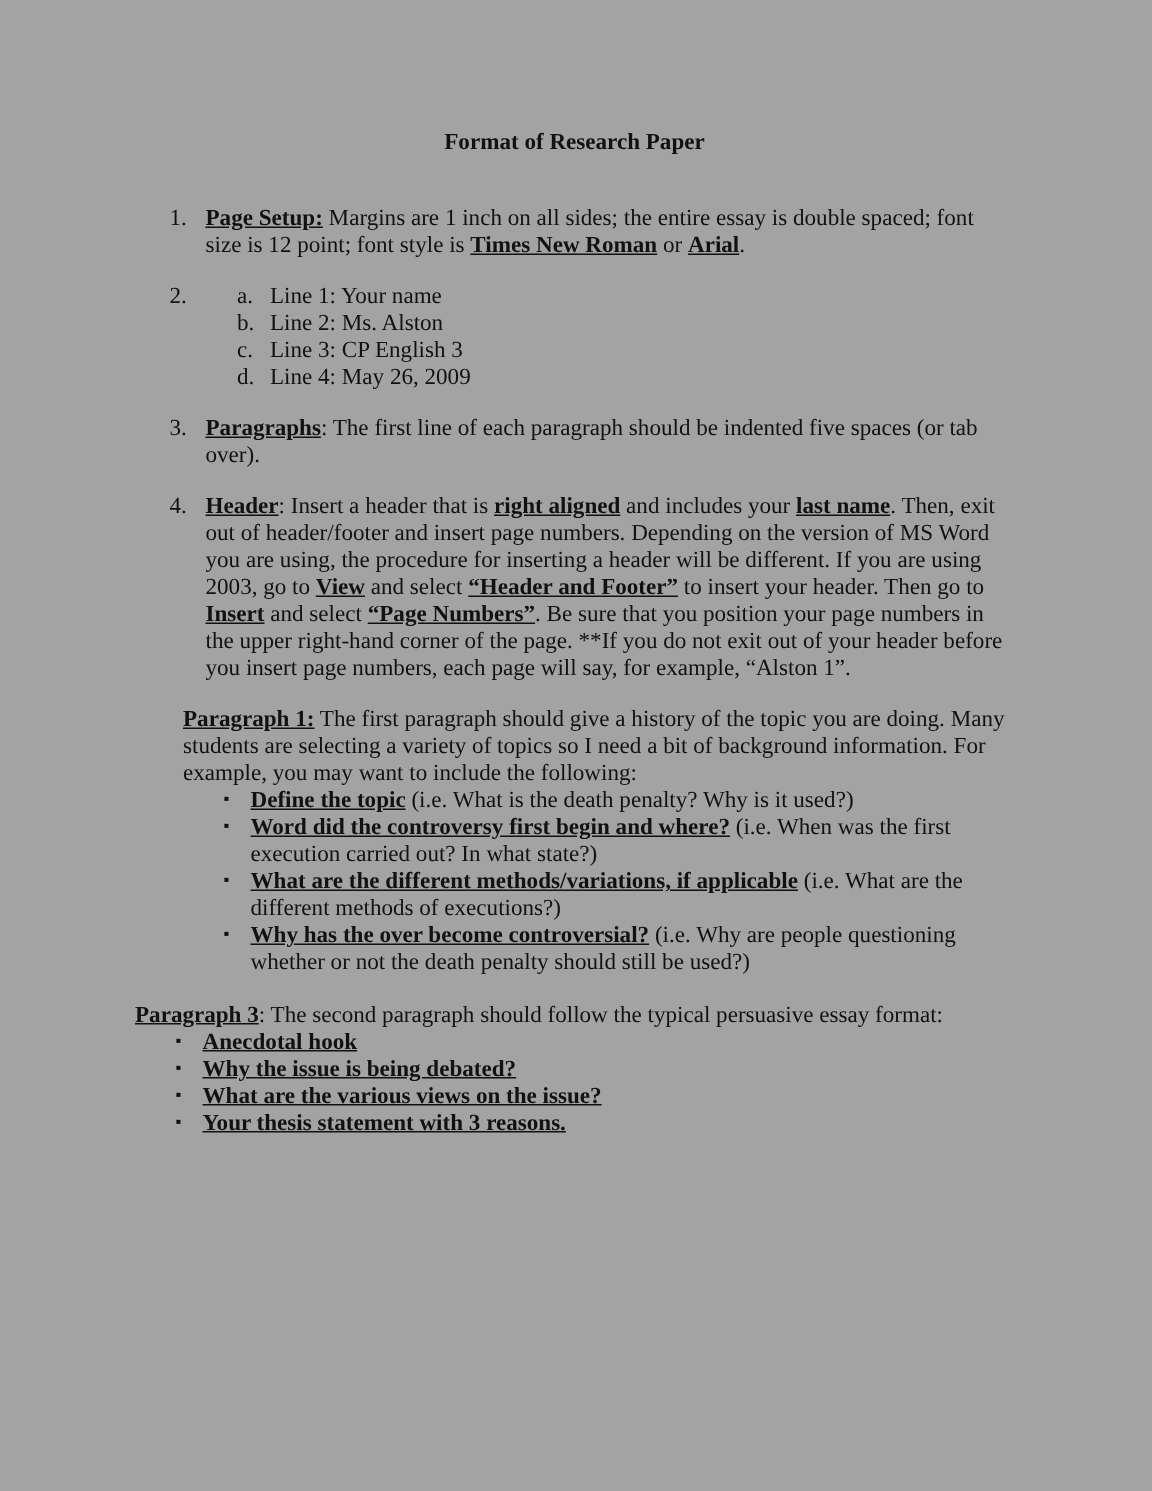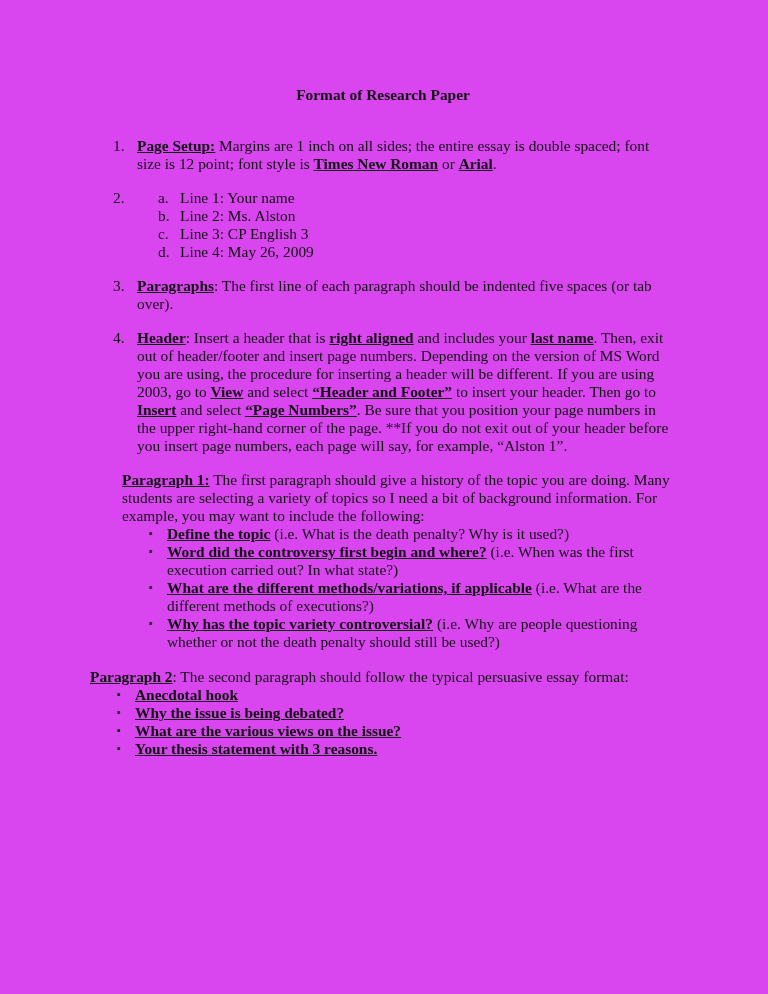--- a/index.html
+++ b/index.html
@@ -1,20 +1,20 @@
 <!DOCTYPE html>
 <html><head>
 <meta charset="utf-8">
 <style>
   * { margin: 0; padding: 0; box-sizing: border-box; }
   html, body { background: #ffffff; }
   body { width: 768px; height: 994px; overflow: hidden; }
   .page {
     width: 768px; height: 994px;
-    background: #d946ef;
+    background: #a3a3a3;
     color: #111111;
     font-family: "Liberation Serif", "DejaVu Serif", serif;
     font-size: 15.4px;
     line-height: 1.17;
     padding: 86px 92px 0 90px;
   }
   .b { font-weight: bold; text-decoration: underline; }
   .doc-title {
     font-size: 15.4px;
     font-weight: bold;
@@ -100,27 +100,27 @@
       <div class="bullet-item">
         <span class="bullet-marker">▪</span>
         <div class="bullet-body"><span class="b">Word did the controversy first begin and where?</span><span> (i.e. When was the first execution carried out? In what state?)</span></div>
       </div>
       <div class="bullet-item">
         <span class="bullet-marker">▪</span>
         <div class="bullet-body"><span class="b">What are the different methods/variations, if applicable</span><span> (i.e. What are the different methods of executions?)</span></div>
       </div>
       <div class="bullet-item">
         <span class="bullet-marker">▪</span>
-        <div class="bullet-body"><span class="b">Why has the topic variety controversial?</span><span> (i.e. Why are people questioning whether or not the death penalty should still be used?)</span></div>
+        <div class="bullet-body"><span class="b">Why has the over become controversial?</span><span> (i.e. Why are people questioning whether or not the death penalty should still be used?)</span></div>
       </div>
     </div>
   </div>
 
   <div class="para-block2">
-    <div><span class="b">Paragraph 2</span><span>: The second paragraph should follow the typical persuasive essay format:</span></div>
+    <div><span class="b">Paragraph 3</span><span>: The second paragraph should follow the typical persuasive essay format:</span></div>
     <div class="bullet-list">
       <div class="bullet-item">
         <span class="bullet-marker">▪</span>
         <div class="bullet-body"><span class="b">Anecdotal hook</span></div>
       </div>
       <div class="bullet-item">
         <span class="bullet-marker">▪</span>
         <div class="bullet-body"><span class="b">Why the issue is being debated?</span></div>
       </div>
       <div class="bullet-item">

